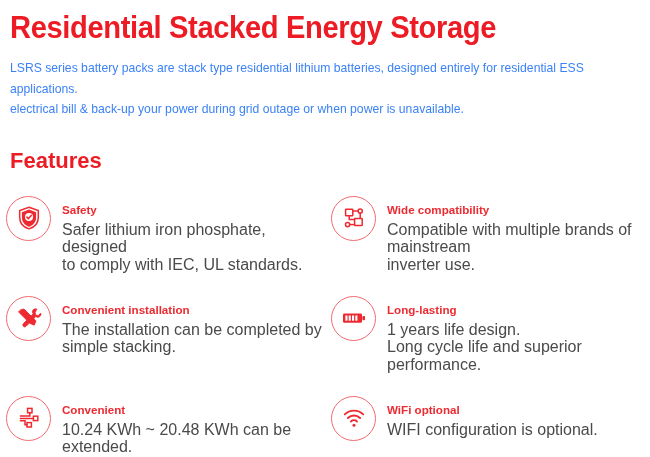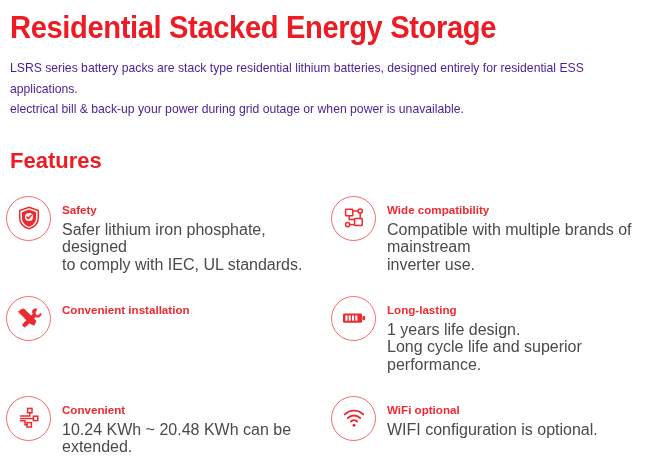--- a/index.html
+++ b/index.html
@@ -36,21 +36,21 @@
     transform: scaleX(0.94);
     transform-origin: left center;
     white-space: nowrap;
   }
 
   .intro {
     margin: 0;
     padding-top: 11px;
     font-size: 12.2px;
     line-height: 20.5px;
-    color: #4c1d95;
+    color: #3b82f6;
   }
   .intro .line { display: block; }
 
   
   .features-heading {
     margin: 0;
     padding-top: 30px;
     font-size: 22px;
     line-height: 22px;
     font-weight: bold;
@@ -174,20 +174,24 @@
 
             <path d="M20.6 4.0 C18.6 3.2 16.4 4.6 16.4 6.8 C16.4 7.6 16.7 8.3 17.2 8.8
                      L7.4 18.6 C6.6 19.4 6.6 20.6 7.4 21.3 C8.1 22.1 9.3 22.1 10.1 21.3
                      L19.9 11.5 C20.4 12.0 21.1 12.3 21.9 12.3 C24.1 12.3 25.5 10.1 24.7 8.1
                      L22.0 10.8 L19.9 10.1 L19.2 8.0 Z" fill="#ee2a31" stroke-width="0.8"></path>
           </g>
         </svg>
       </span>
       <div class="feature-text">
         <p class="feature-title">Convenient installation</p>
+        <p class="feature-desc">
+          <span class="line">The installation can be completed by</span>
+          <span class="line">simple stacking.</span>
+        </p>
       </div>
     </div>
 
     <div class="feature">
       <span class="icon-circle">
         <svg width="28" height="26" viewBox="0 0 28 26" aria-hidden="true">
           <rect x="3.0" y="8.4" width="19.0" height="9.4" rx="1.2" fill="#ee2a31"></rect>
           <rect x="22.4" y="11.0" width="2.6" height="4.2" rx="0.7" fill="#ee2a31"></rect>
           <rect x="5.4" y="10.5" width="2.1" height="5.2" fill="#ffffff"></rect>
           <rect x="8.7" y="10.5" width="2.1" height="5.2" fill="#ffffff"></rect>

